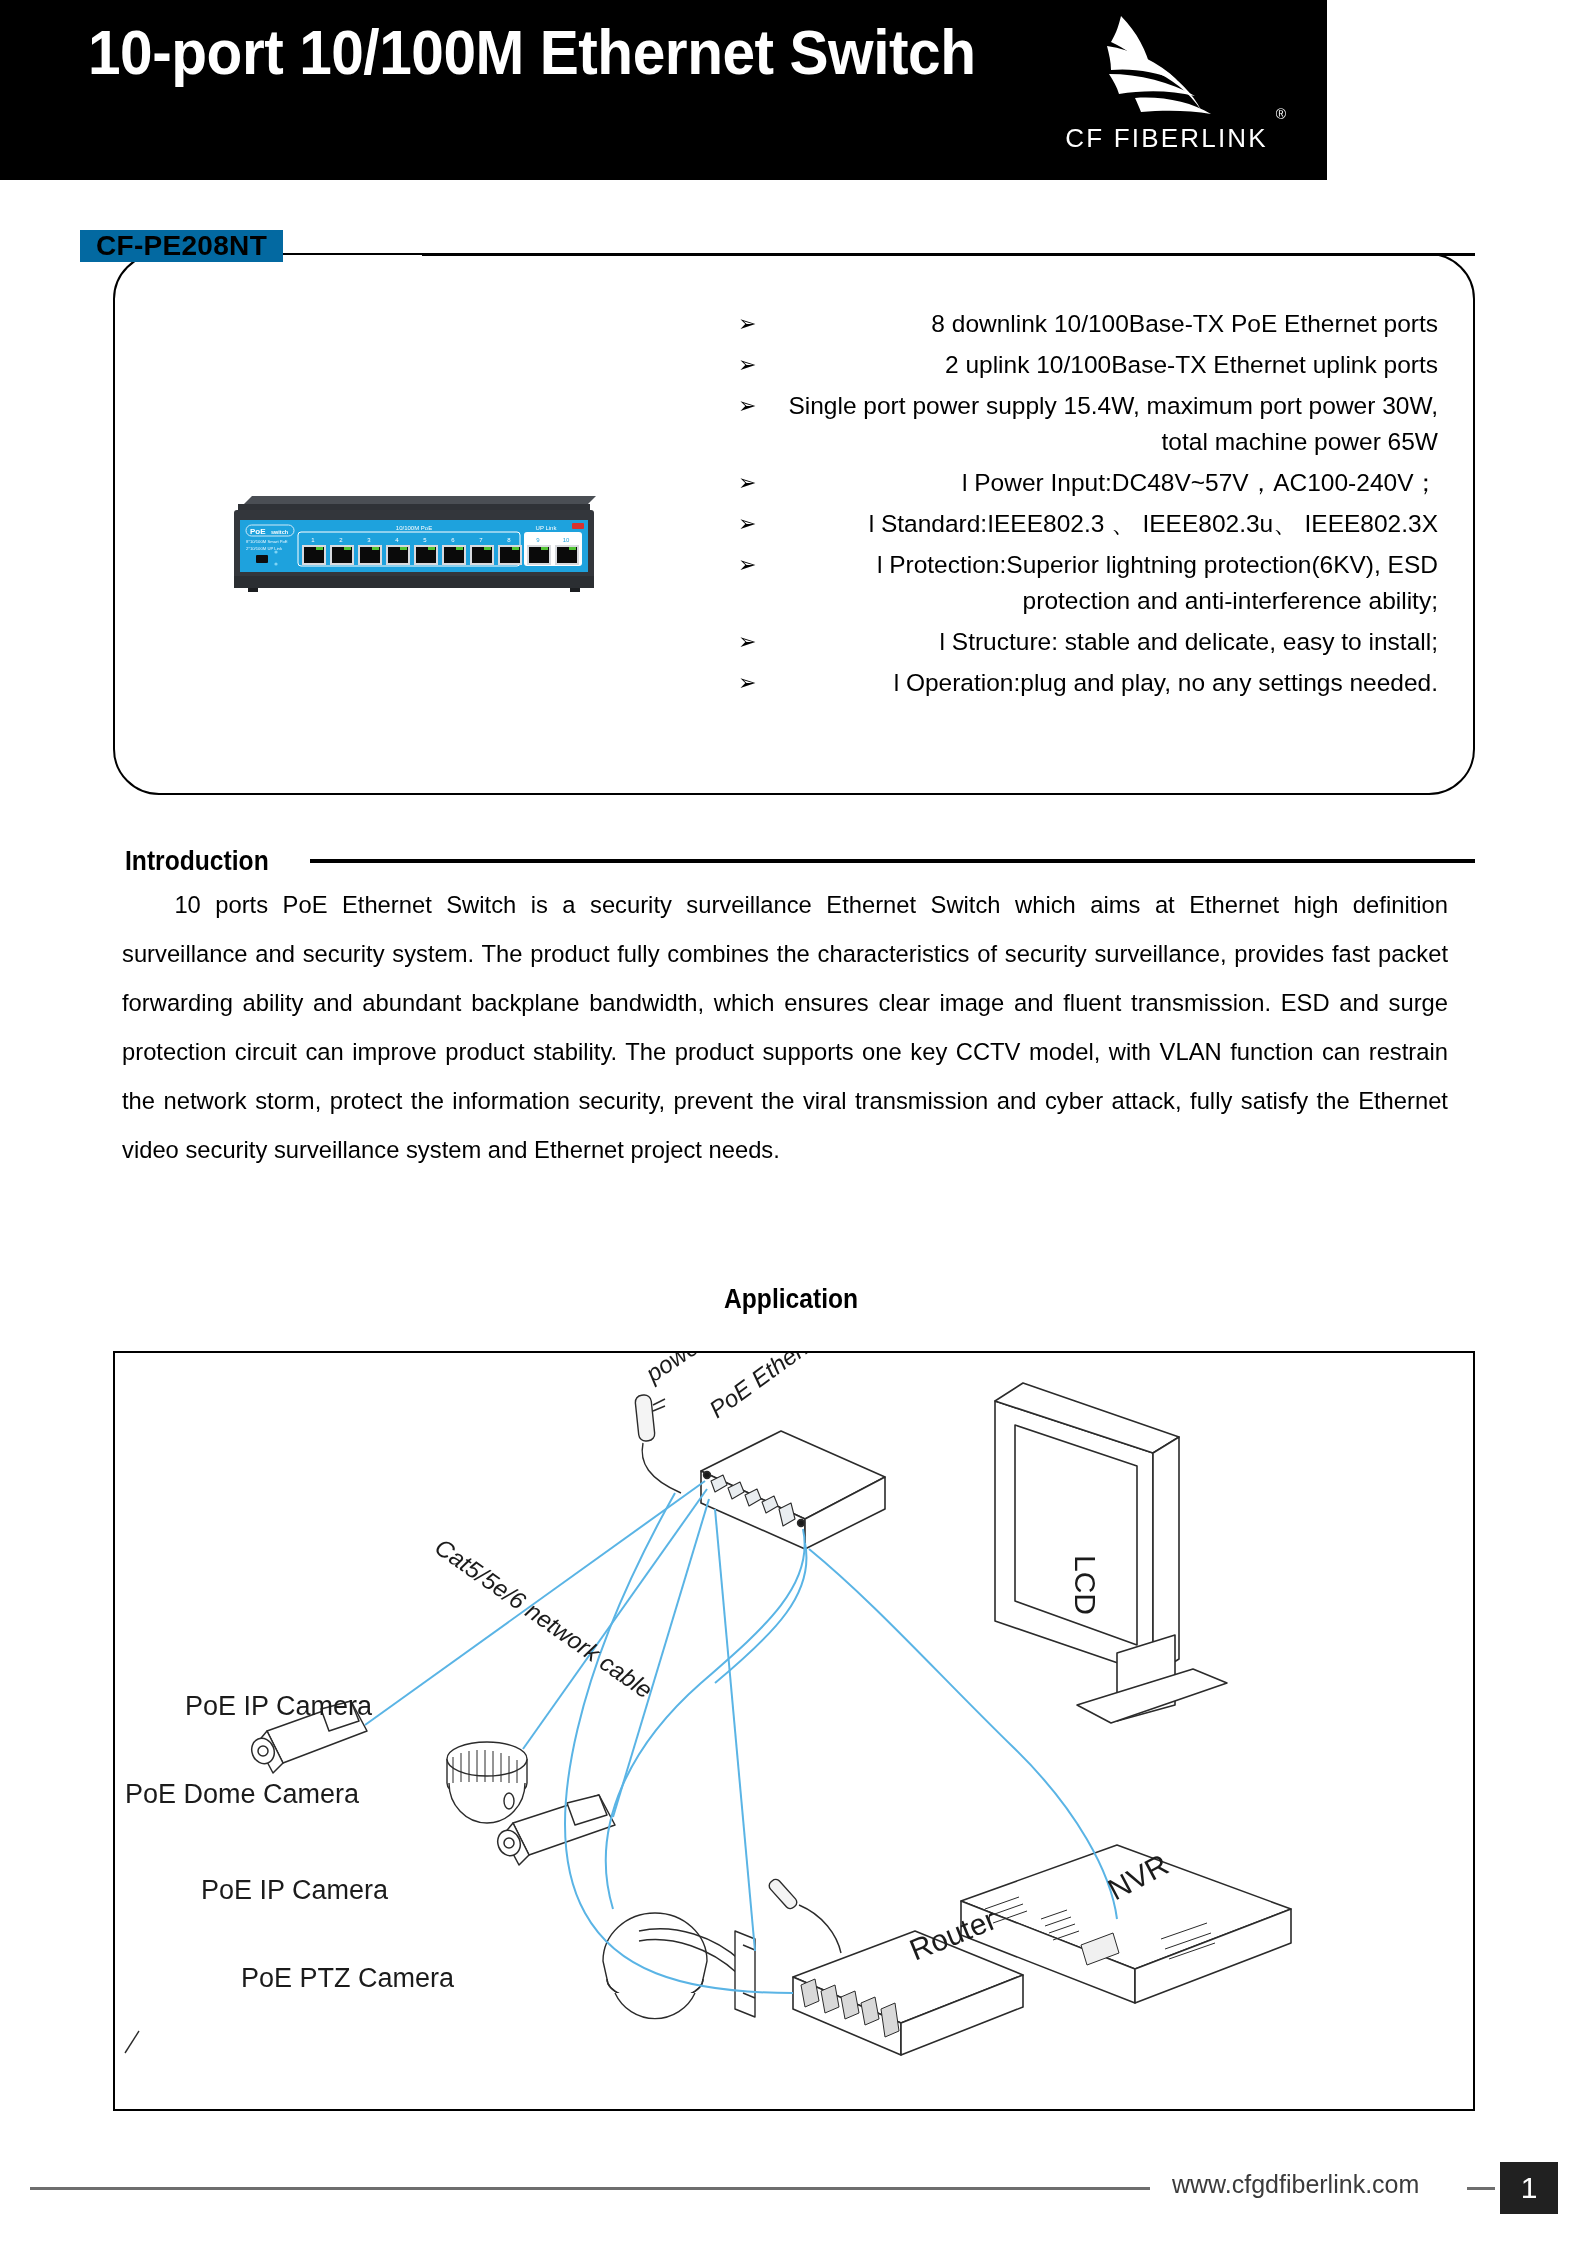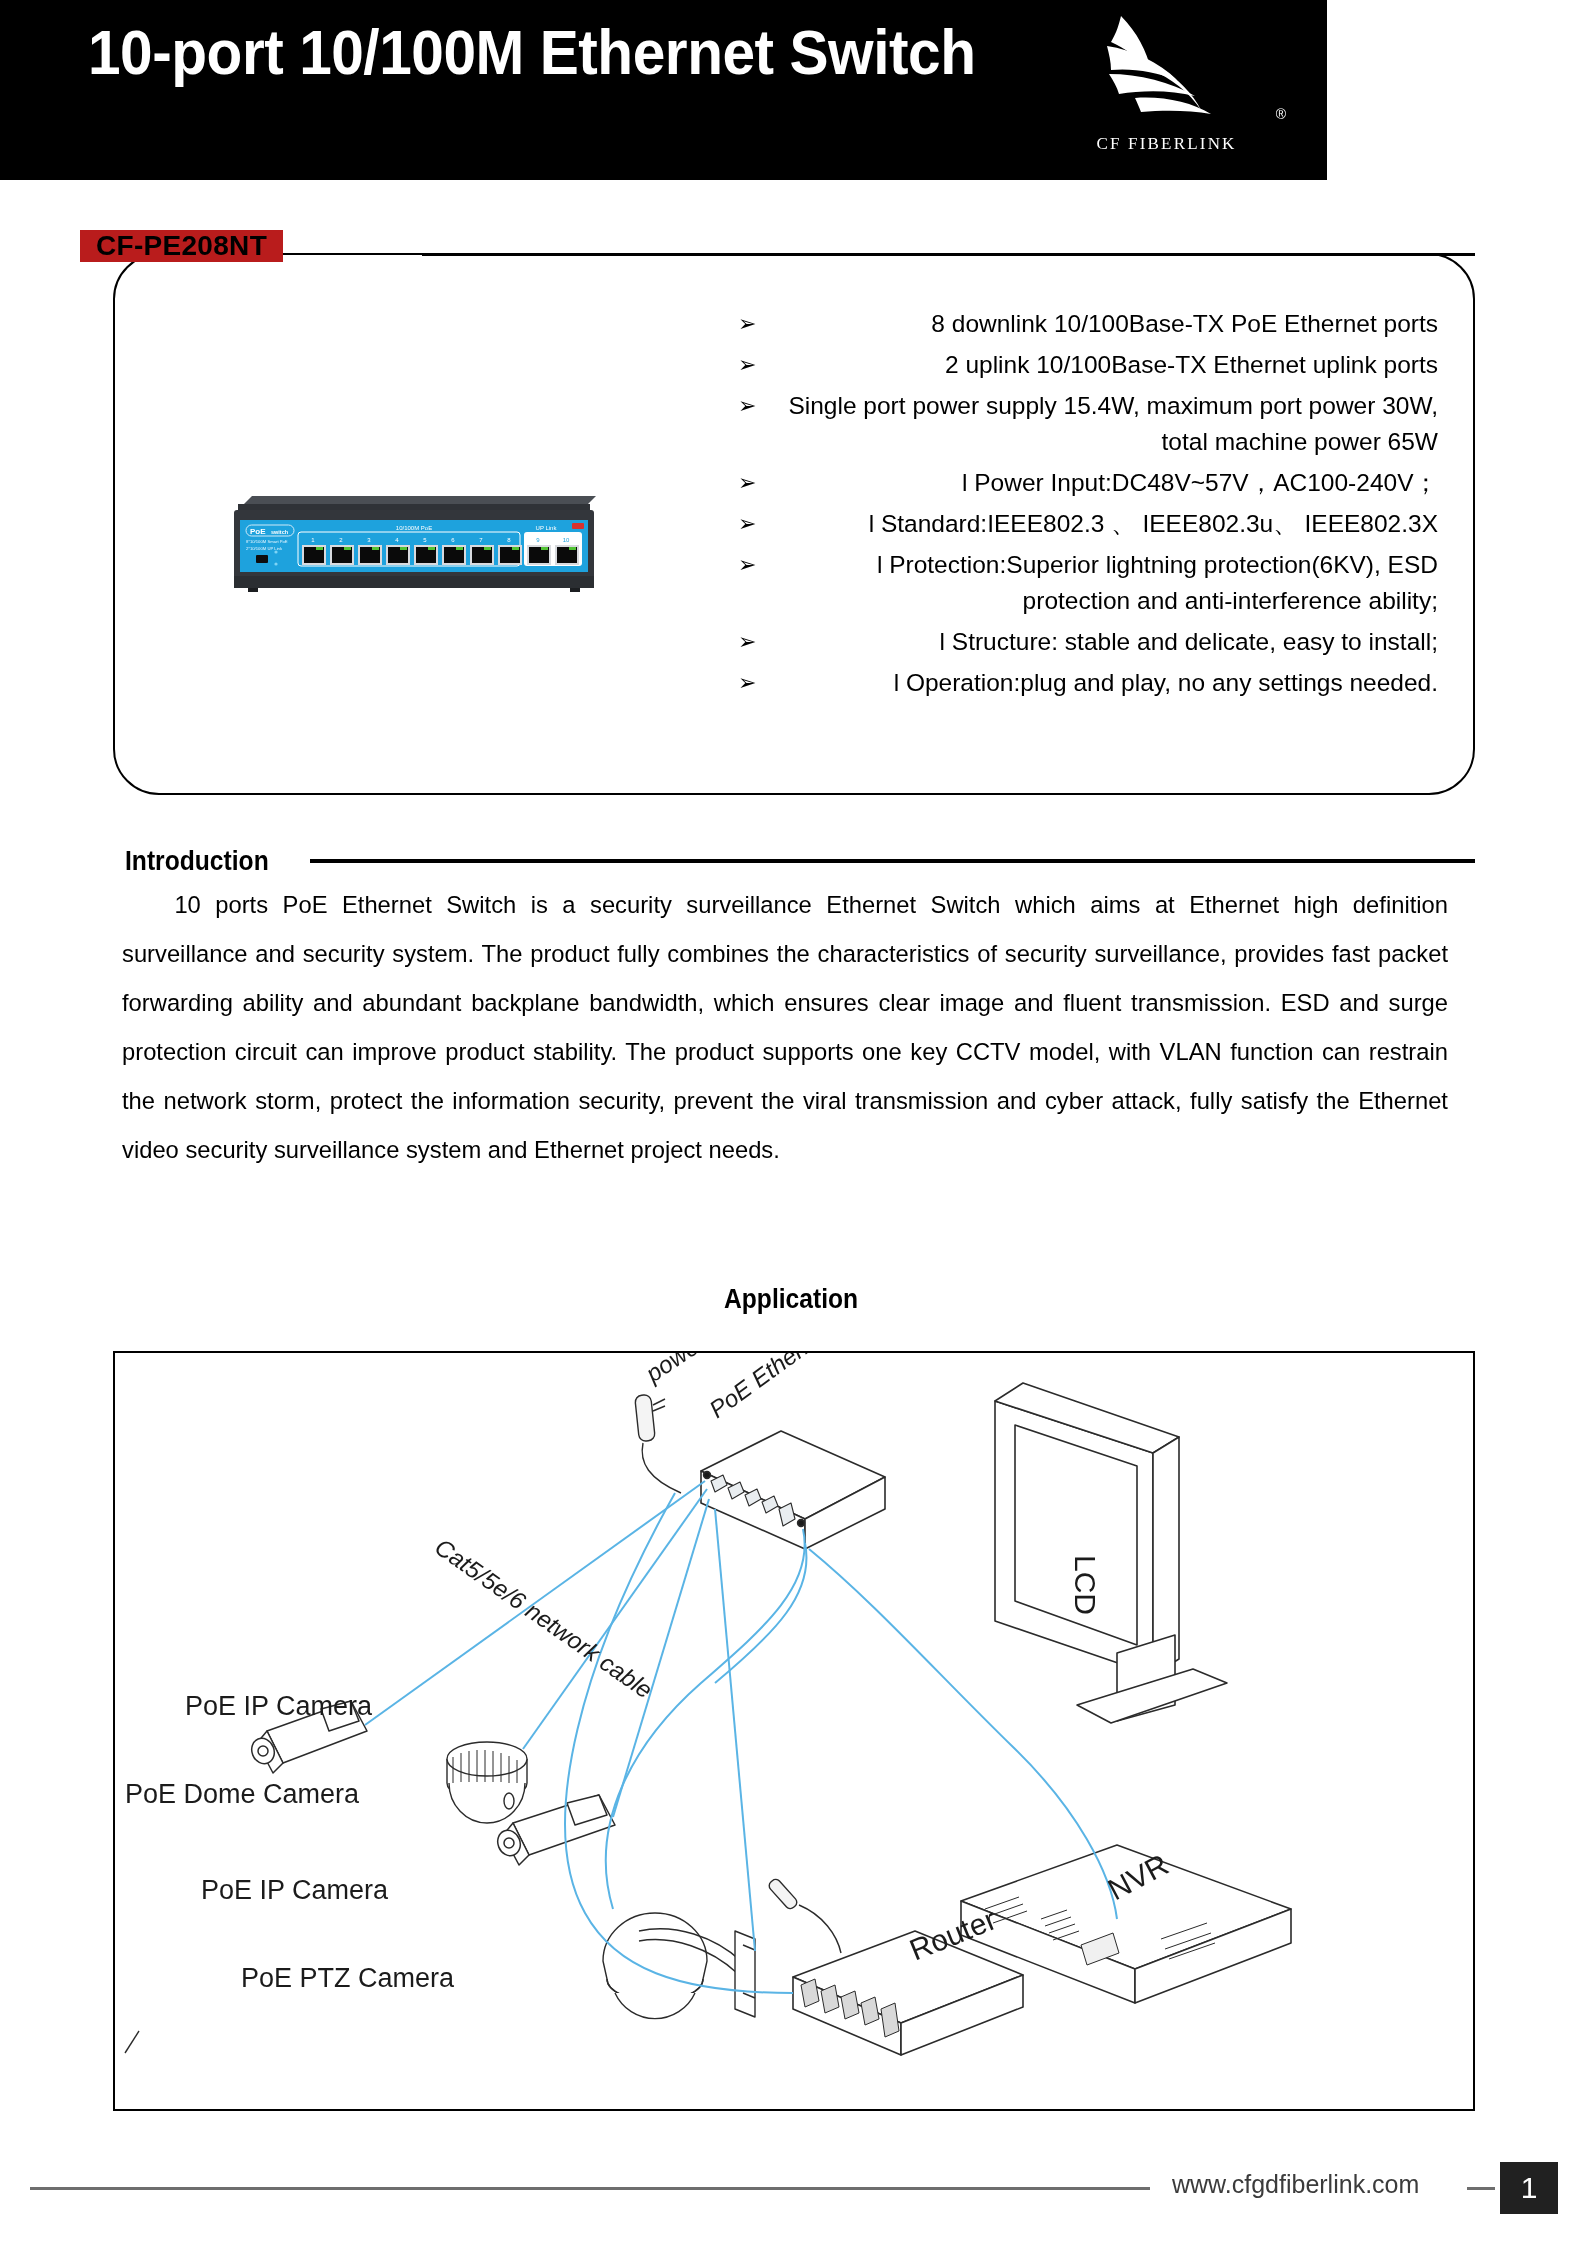--- a/index.html
+++ b/index.html
@@ -26,38 +26,38 @@
     transform: scaleX(0.93); transform-origin: left center;
     white-space: nowrap;
   }
   .logo-wrap {
     position: absolute; right: 38px; top: 8px;
     width: 230px; height: 160px;
   }
   .logo-mark { position: absolute; left: 18px; top: 4px; }
   .logo-text {
     position: absolute; left: 0; bottom: 14px; width: 215px;
-    color: #fff; font-size: 17px; letter-spacing: 2.2px;
+    color: #fff; font-size: 26px; letter-spacing: 2.2px;
     text-align: center; white-space: nowrap;
-    font-family: Liberation Serif, serif;
+    font-family: Liberation Sans, sans-serif;
   }
   .logo-reg {
     position: absolute; right: 3px; bottom: 46px;
     color: #fff; font-size: 14px;
   }
 
   
   .product-box {
     position: absolute; left: 113px; top: 253px;
     width: 1362px; height: 542px;
     border: 2.5px solid #000; border-radius: 46px;
   }
   .box-legend {
     position: absolute; left: 80px; top: 230px;
-    background: #b91c1c; padding: 0 16px;
+    background: #0369a1; padding: 0 16px;
     font-size: 28px; font-weight: bold; letter-spacing: 0.3px;
     z-index: 3; white-space: nowrap;
   }
   .legend-rule {
     position: absolute; left: 422px; top: 253px;
     width: 1053px; height: 2.5px; background: #000; z-index: 2;
   }
   .legend-stub {
     position: absolute; left: 159px; top: 253px;
     width: 12px; height: 2.5px; background: #000; z-index: 2;

